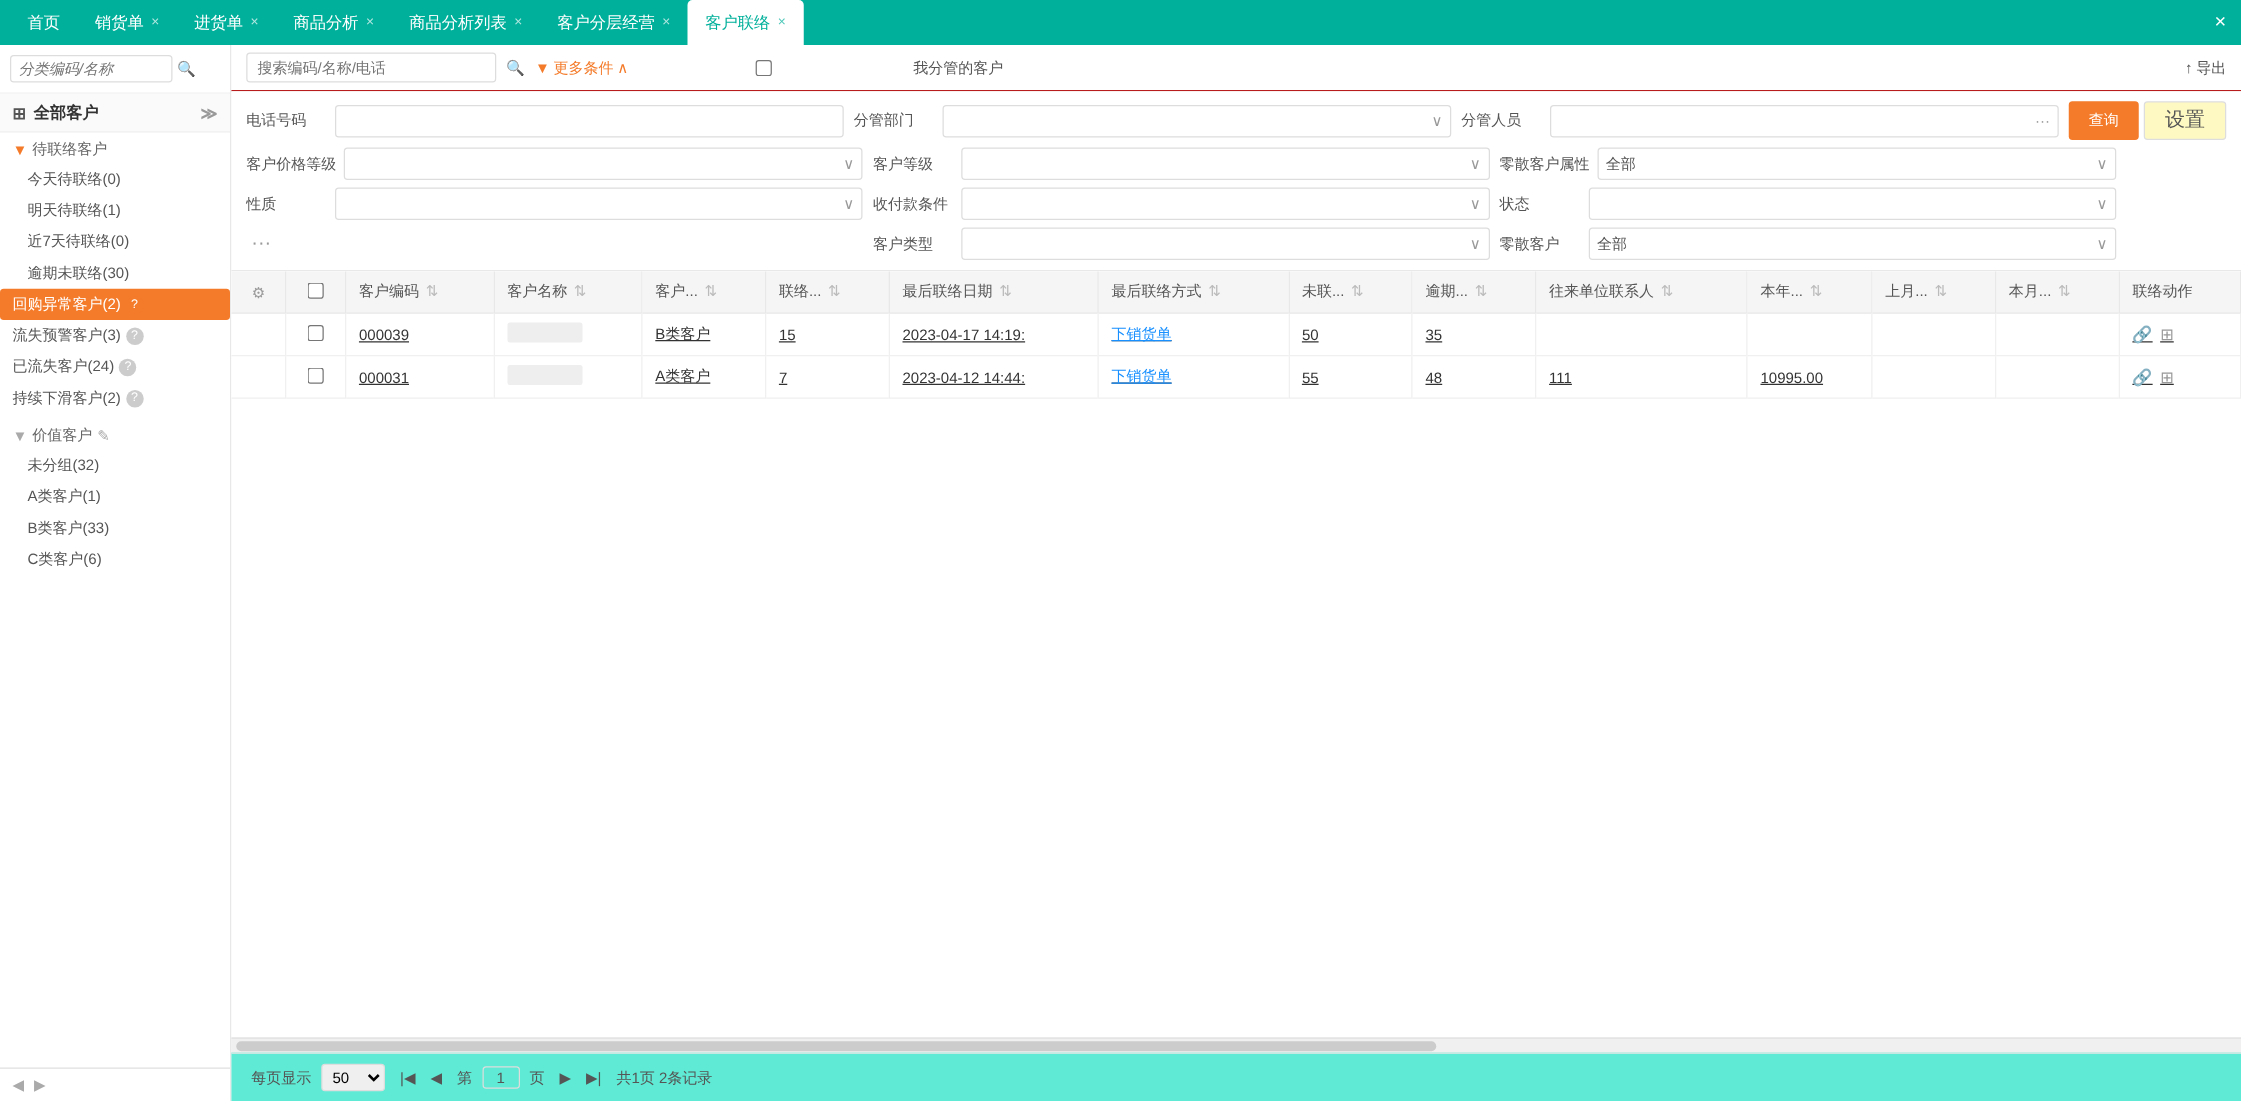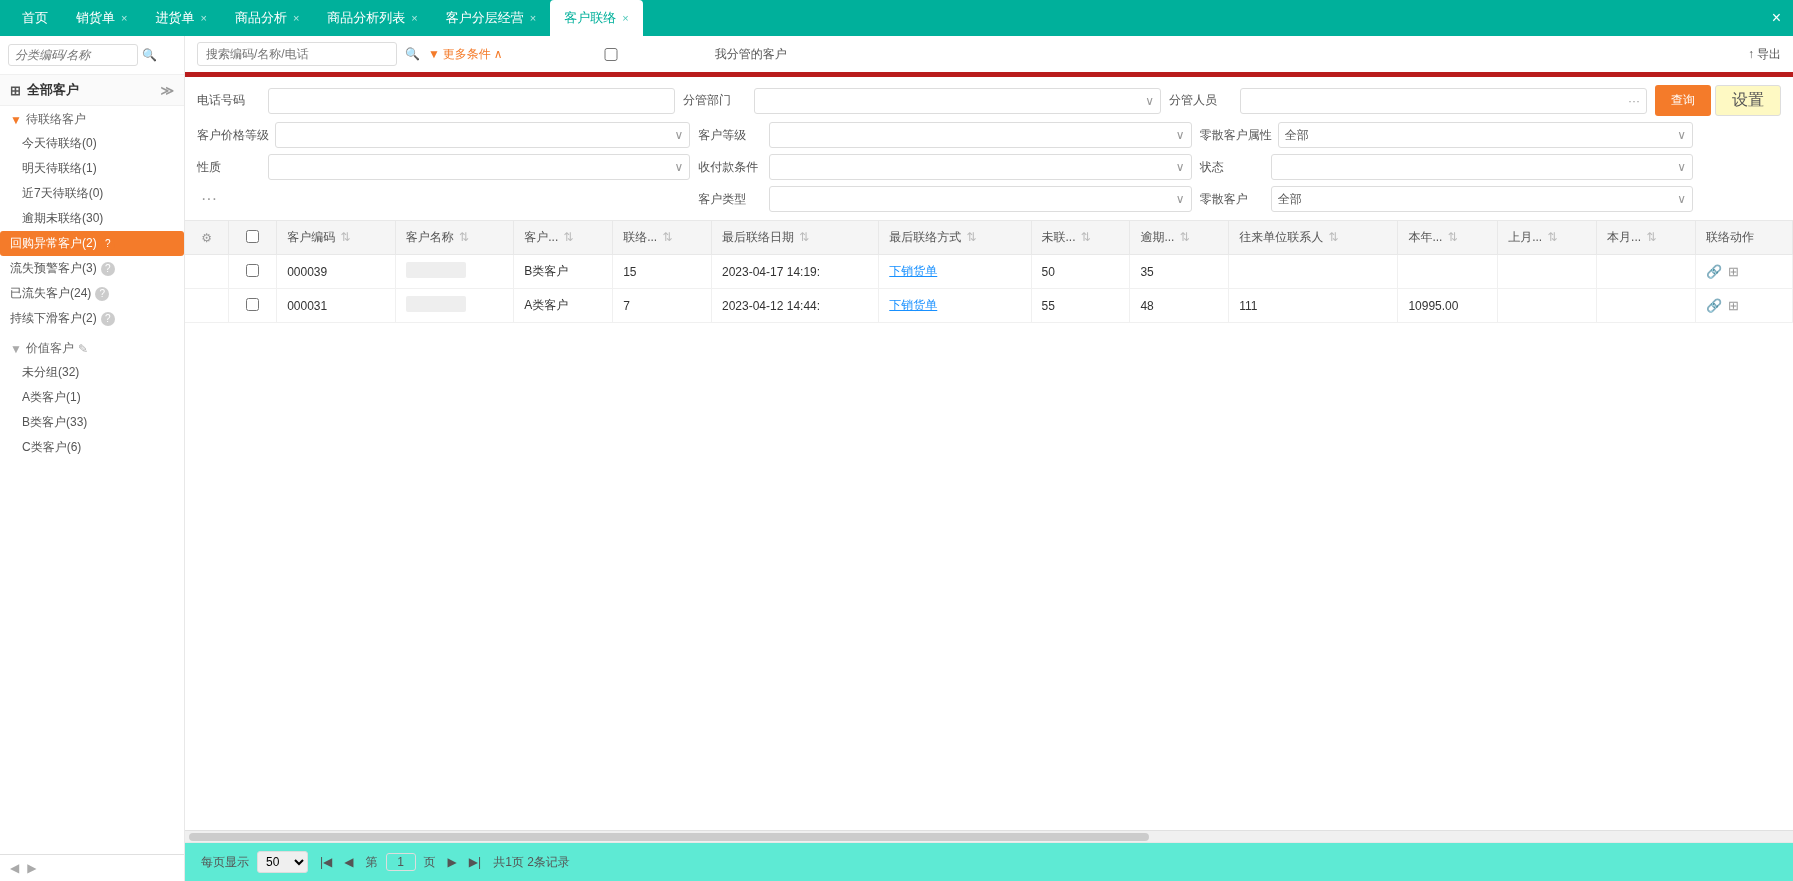--- a/index.html
+++ b/index.html
@@ -142,21 +142,21 @@
       background: #f5f5f5;
       overflow: hidden;
     }
 
     
     .filter-bar {
       background: #fff;
       padding: 6px 12px;
       display: flex;
       align-items: center;
-      border-bottom: 5px solid #b91c1c;
+      border-bottom: 1px solid #b91c1c;
       gap: 8px;
     }
     .filter-bar input {
       border: 1px solid #ddd;
       border-radius: 3px;
       padding: 4px 8px;
       font-size: 12px;
       width: 200px;
       outline: none;
     }
@@ -168,21 +168,21 @@
       color: #f47b2a;
       cursor: pointer;
       display: flex;
       align-items: center;
       gap: 3px;
       font-size: 12px;
     }
     .filter-bar .my-customer {
       display: flex;
       align-items: center;
-      gap: 4px;
+      gap: 20px;
       font-size: 12px;
       color: #555;
       cursor: pointer;
     }
     .filter-bar .export-btn {
       margin-left: auto;
       color: #555;
       cursor: pointer;
       font-size: 12px;
       display: flex;
@@ -293,20 +293,21 @@
       color: #555;
       font-weight: normal;
       border-right: 1px solid #e8e8e8;
       white-space: nowrap;
       position: relative;
     }
     table thead th .sort-icon { color: #bbb; margin-left: 2px; }
     table tbody tr {
       border-bottom: 1px solid #f0f0f0;
       background: #fff;
+      text-decoration: underline;
     }
     table tbody td {
       padding: 7px 10px;
       color: #333;
       border-right: 1px solid #f0f0f0;
       white-space: nowrap;
     }
     .link-text { color: #1890ff; cursor: pointer; text-decoration: underline; }
     .row-actions { display: flex; gap: 6px; }
     .row-action-icon { color: #999; cursor: pointer; font-size: 13px; }

